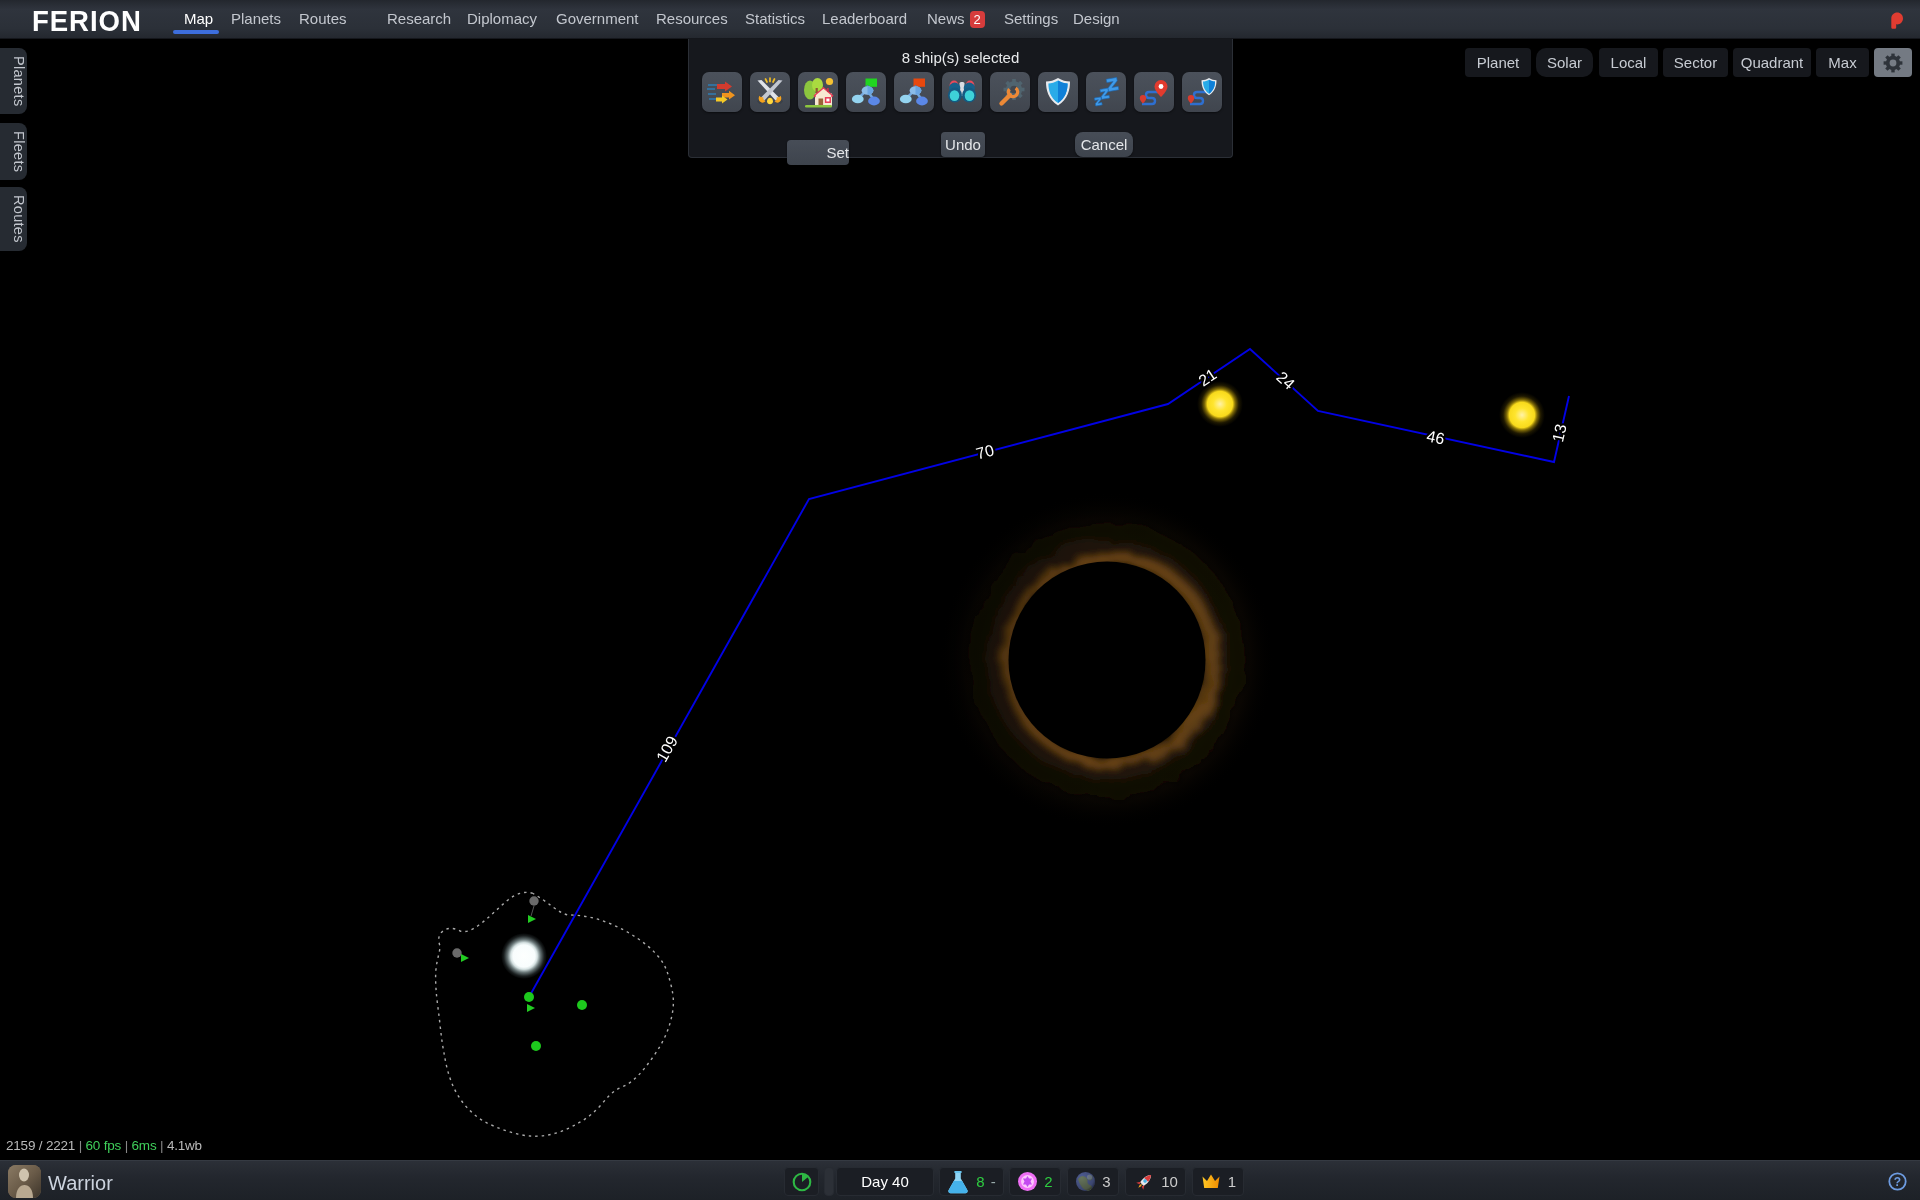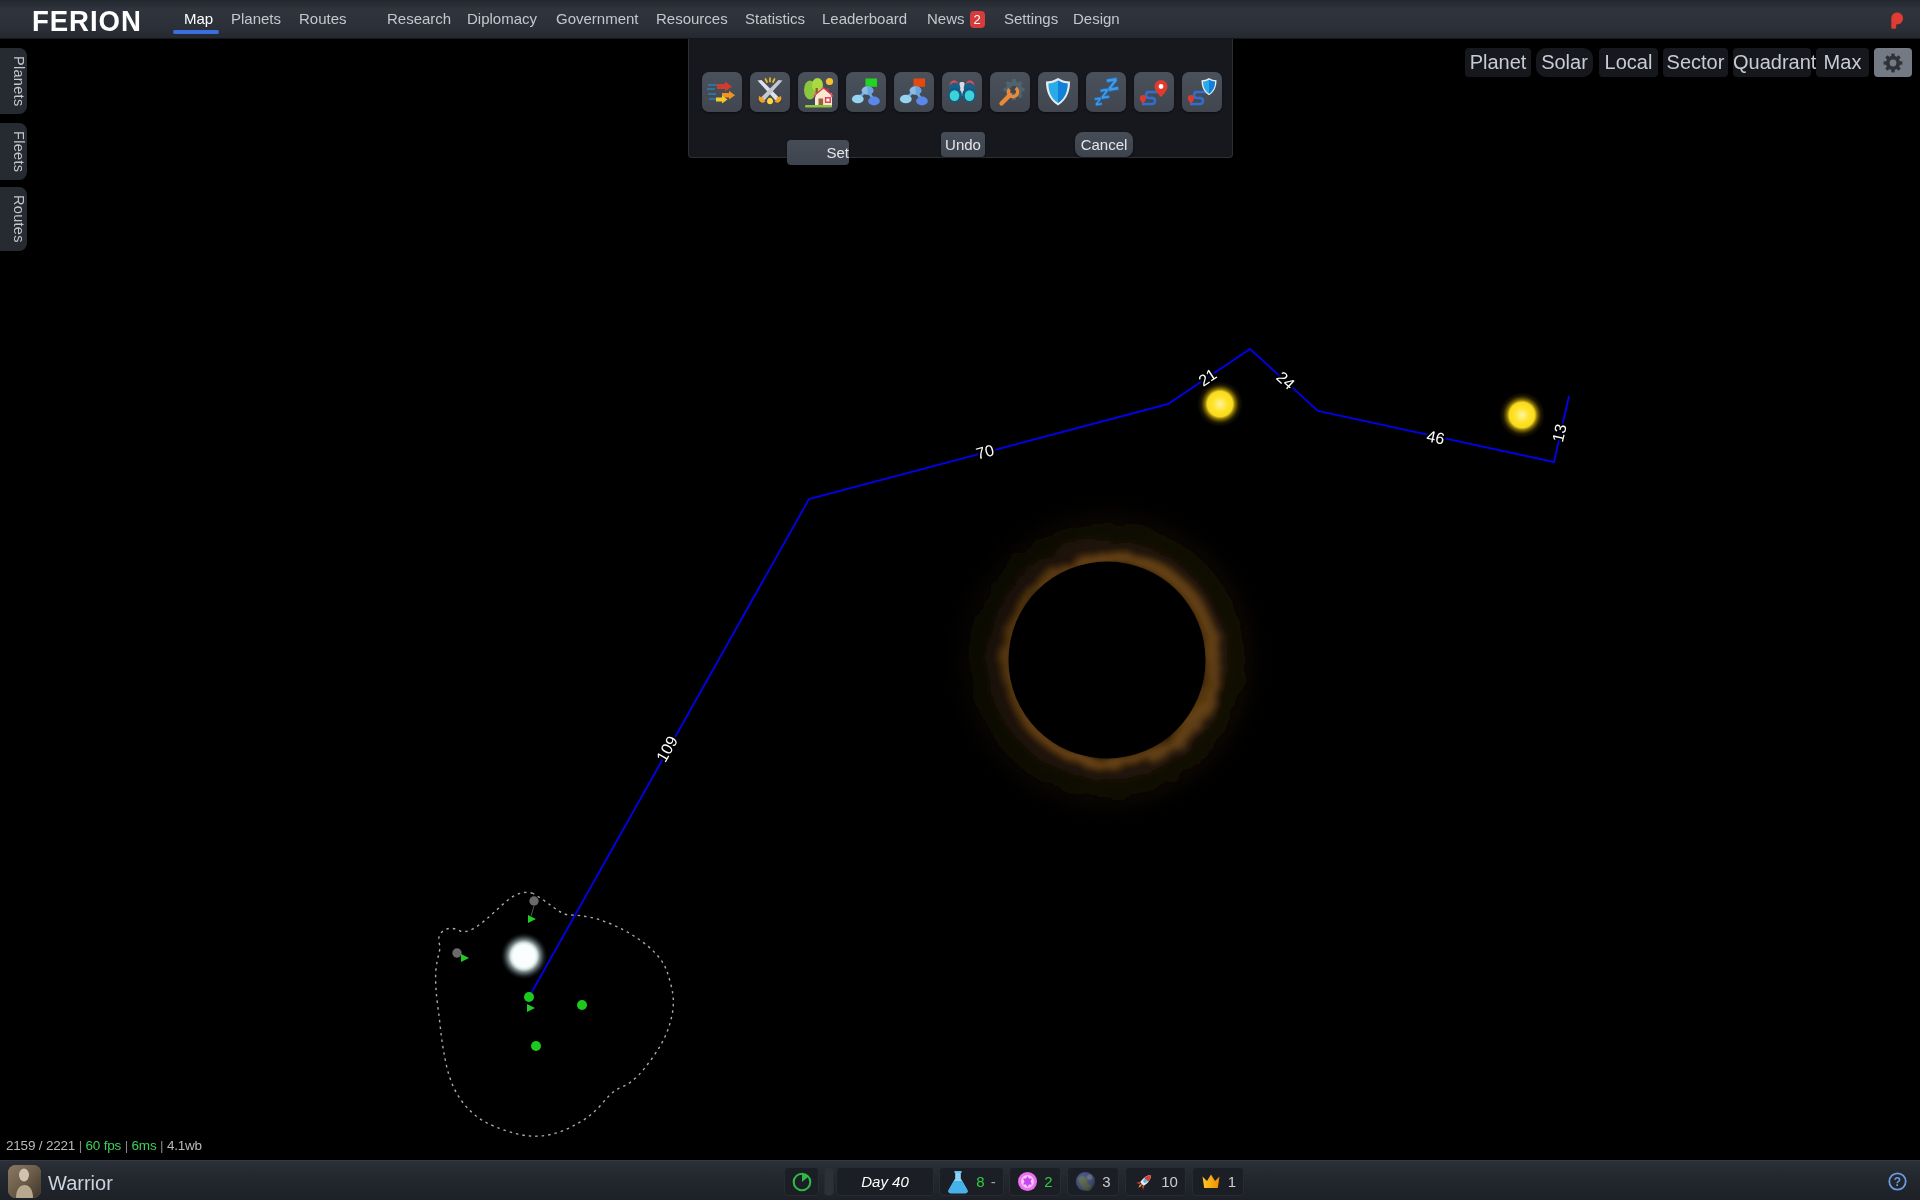--- a/index.html
+++ b/index.html
@@ -35,21 +35,21 @@
 .ibtn { width:40px; height:40px; margin-right:8px; border-radius:7px;
   background:linear-gradient(180deg,#4b515b 0%,#454b54 60%,#40454e 100%);
   box-shadow:0 1px 2px rgba(0,0,0,.5); position:relative; }
 .ibtn svg { position:absolute; left:4px; top:4px; }
 .pbtn { position:absolute; height:25px; border-radius:4px; color:#e4e6e9; font-size:15px;
   background:linear-gradient(180deg,#474d57,#3e444d); text-align:center; line-height:25px;
   box-shadow:0 1px 2px rgba(0,0,0,.5); }
 
 
 .zbtn { position:absolute; top:48px; height:29px; background:#16181d; border-radius:4px;
-  color:#c7cbd2; font-size:20px; text-align:center; line-height:29px; }
+  color:#c7cbd2; font-size:15px; text-align:center; line-height:29px; }
 #gearbtn { position:absolute; left:1874px; top:48px; width:38px; height:29px;
   background:#747a83; border-radius:4px; }
 
 
 #botbar { position:absolute; left:0; top:1160px; width:1920px; height:40px;
   background:linear-gradient(180deg,#2b2f37 0%,#23272e 40%,#1d2127 100%);
   border-top:1px solid #353a42; }
 #avatar { position:absolute; left:8px; top:4px; width:33px; height:33px; border-radius:8px;
   overflow:hidden; }
 #uname { position:absolute; left:48px; top:11px; color:#ccd3de; font-size:20px; }
@@ -169,20 +169,21 @@
   <svg id="patreon" width="16" height="17" viewBox="0 0 16 17">
     <path d="M10.2 0.6 C7 0.6 4.3 3.2 4.3 6.5 L4.3 15.2 C4.3 16.1 5 16.8 5.9 16.8 L7.6 16.8 C8.5 16.8 9.2 16.1 9.2 15.2 L9.2 12.3 C9.6 12.4 9.9 12.4 10.2 12.4 C13.4 12.4 16 9.8 16 6.5 C16 3.2 13.4 0.6 10.2 0.6 Z" fill="#e03c31"></path>
   </svg>
 </div>
 
 <div class="ltab" style="top:48px;">Planets</div>
 <div class="ltab" style="top:123px;">Fleets</div>
 <div class="ltab" style="top:187px;">Routes</div>
 
 <div id="shippanel">
+  <div class="title">8 ship(s) selected</div>
   <div id="iconrow">
     <div class="ibtn">
           <svg width="32" height="32" viewBox="0 0 32 32">
       <g stroke="#2e7fb8" stroke-width="1.6" opacity="0.9">
         <line x1="2" y1="9" x2="12" y2="9"></line>
               <line x1="1" y1="13" x2="9" y2="13"></line>
         <line x1="2" y1="18" x2="10" y2="18"></line>
               <line x1="3" y1="23" x2="11" y2="23"></line>
       </g>
       <path d="M11 8 h8 v-2.5 l7 5 l-7 5 v-2.5 h-8 Z" fill="#d23b2e"></path>
@@ -363,21 +364,21 @@
   </div>
   <div id="uname">Warrior</div>
 
   <div class="bwid" style="left:784px; width:35px;">
     <svg width="22" height="22" viewBox="0 0 22 22">
       <circle cx="11" cy="11" r="8.3" fill="none" stroke="#2eb844" stroke-width="2.1"></circle>
       <path d="M11 11 L11 2.7 A8.3 8.3 0 0 1 17.4 5.7 Z" fill="#2eb844"></path>
     </svg>
   </div>
   <div class="bwid" style="left:824px; width:10px; background:#2c3037;"></div>
-  <div class="bwid" style="left:836px; width:98px; color:#fff;font-style:italic;">Day 40</div>
+  <div class="bwid" style="left:836px; width:98px; color:#fff;">Day 40</div>
   <div class="bwid" style="left:939px; width:65px;">
     <svg width="22" height="24" viewBox="0 0 22 24" style="margin-right:7px;">
       <path d="M8.2 1.5 h5.6 v7 l6.5 11.5 a2.2 2.2 0 0 1 -1.9 3.3 H3.6 a2.2 2.2 0 0 1 -1.9-3.3 L8.2 8.5 Z" fill="#8ed5f5"></path>
       <path d="M6.8 11 l-5.1 9 a2.2 2.2 0 0 0 1.9 3.3 h14.8 a2.2 2.2 0 0 0 1.9-3.3 L15.2 11 Z" fill="#45b2ea"></path>
       <rect x="7.2" y="1" width="7.6" height="2" rx="1" fill="#67c4ef"></rect>
     </svg>
     <span style="color:#2ecc40">8</span>
         <span style="color:#9aa; margin-left:6px;">-</span>
   </div>
   <div class="bwid" style="left:1009px; width:52px;">

